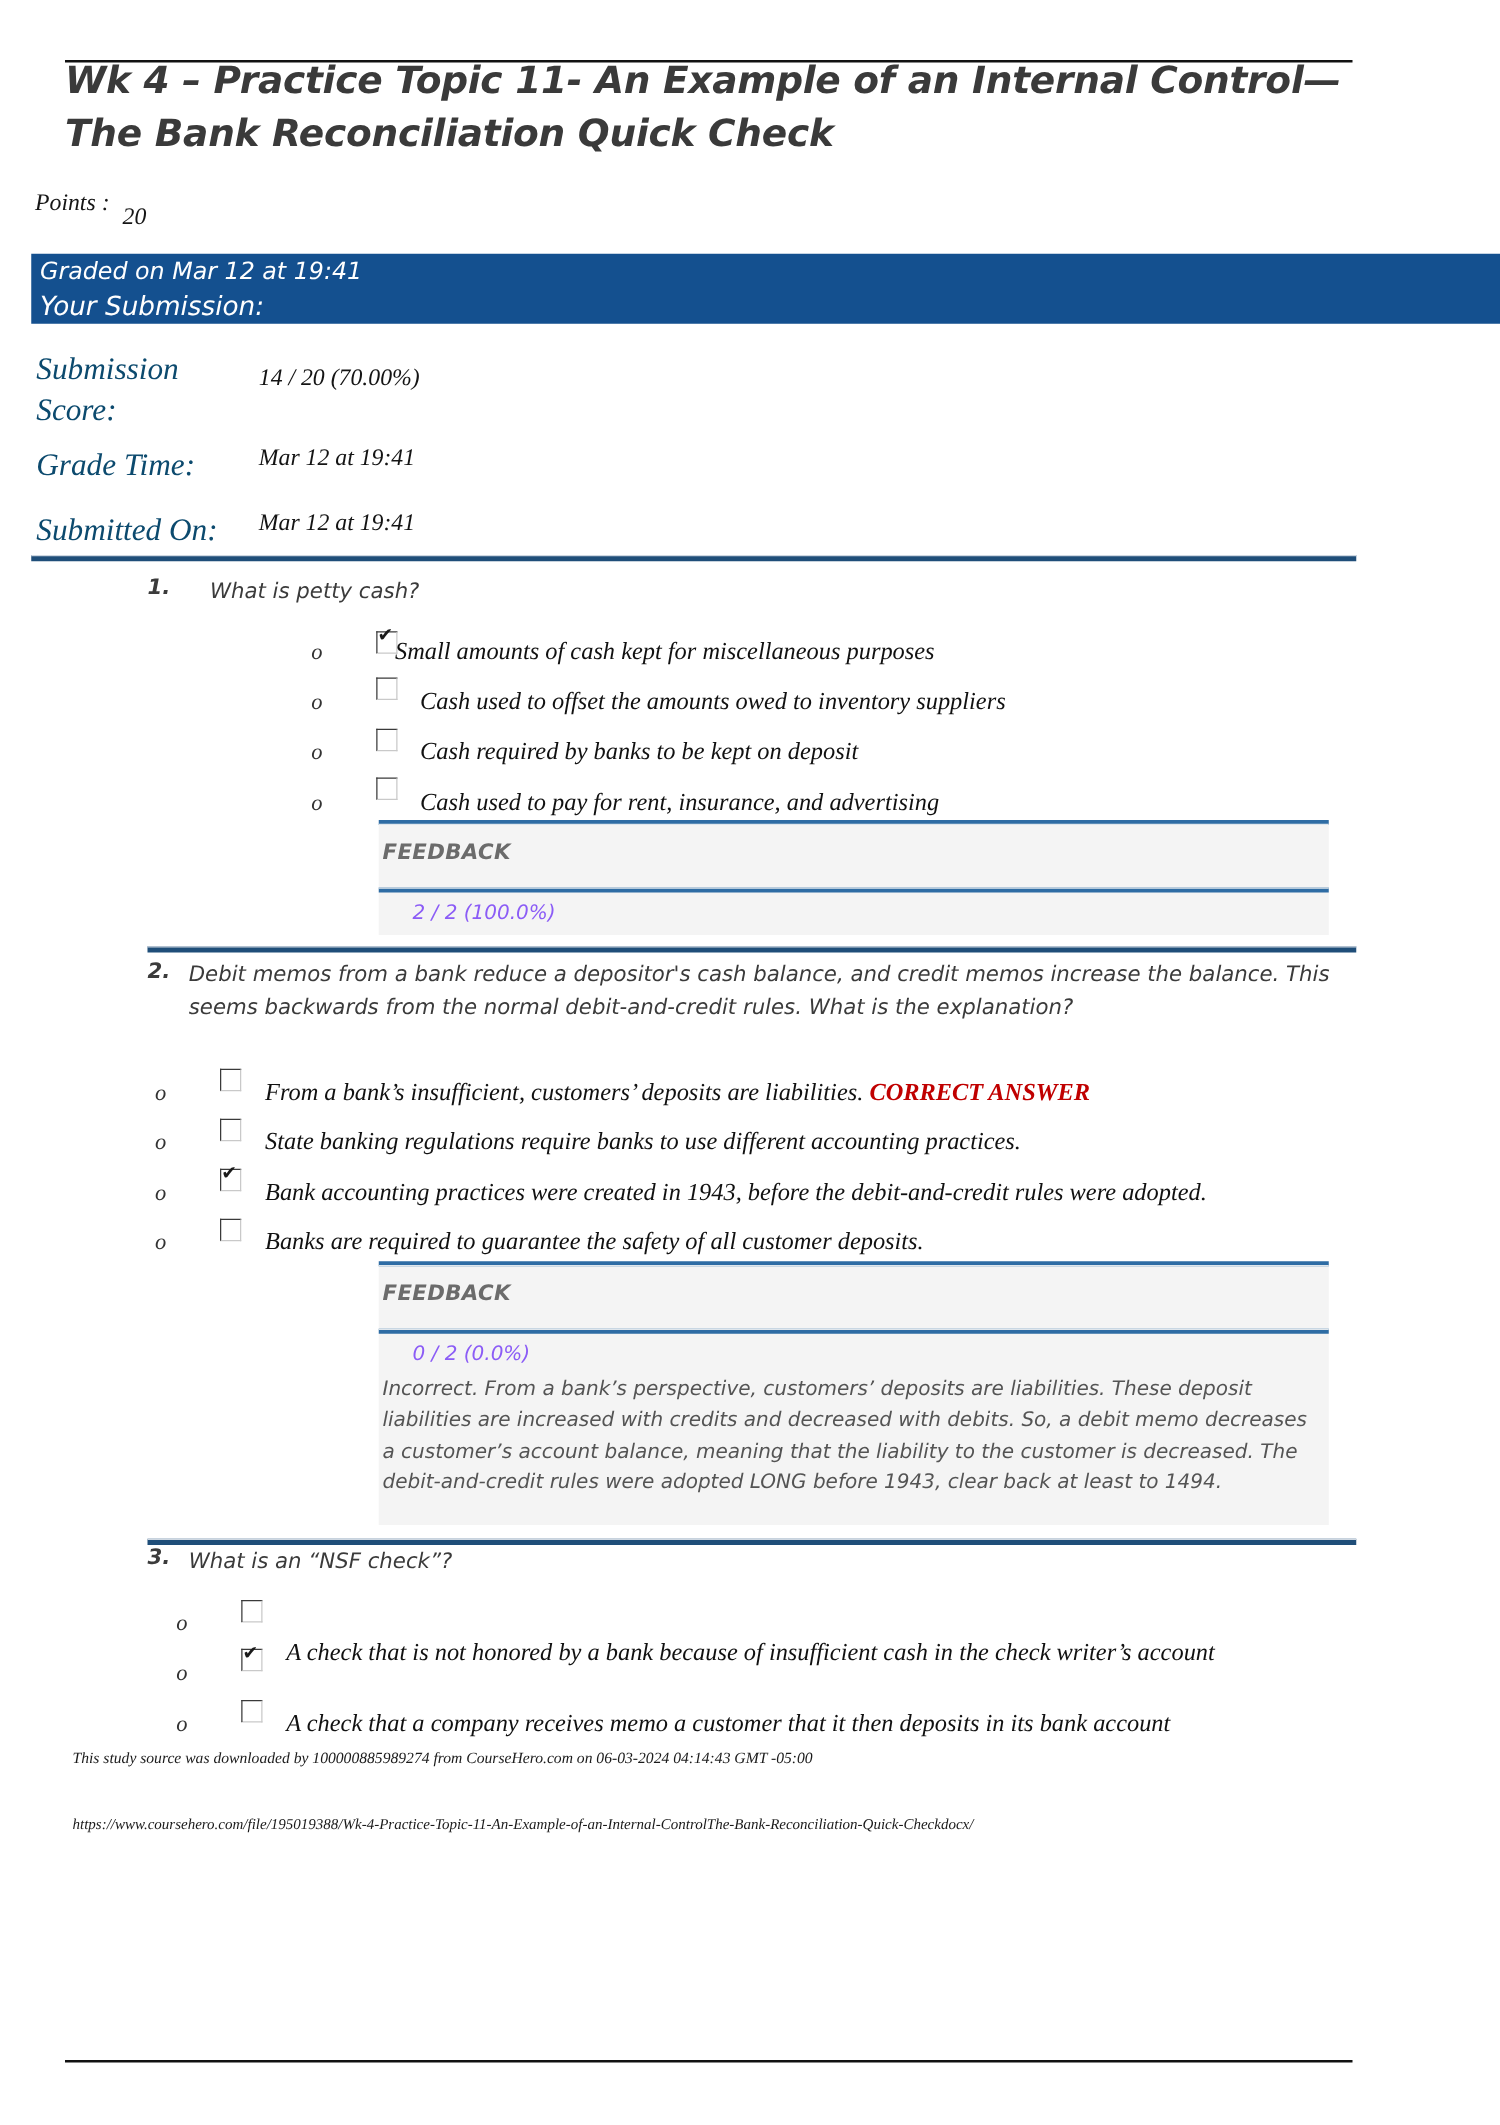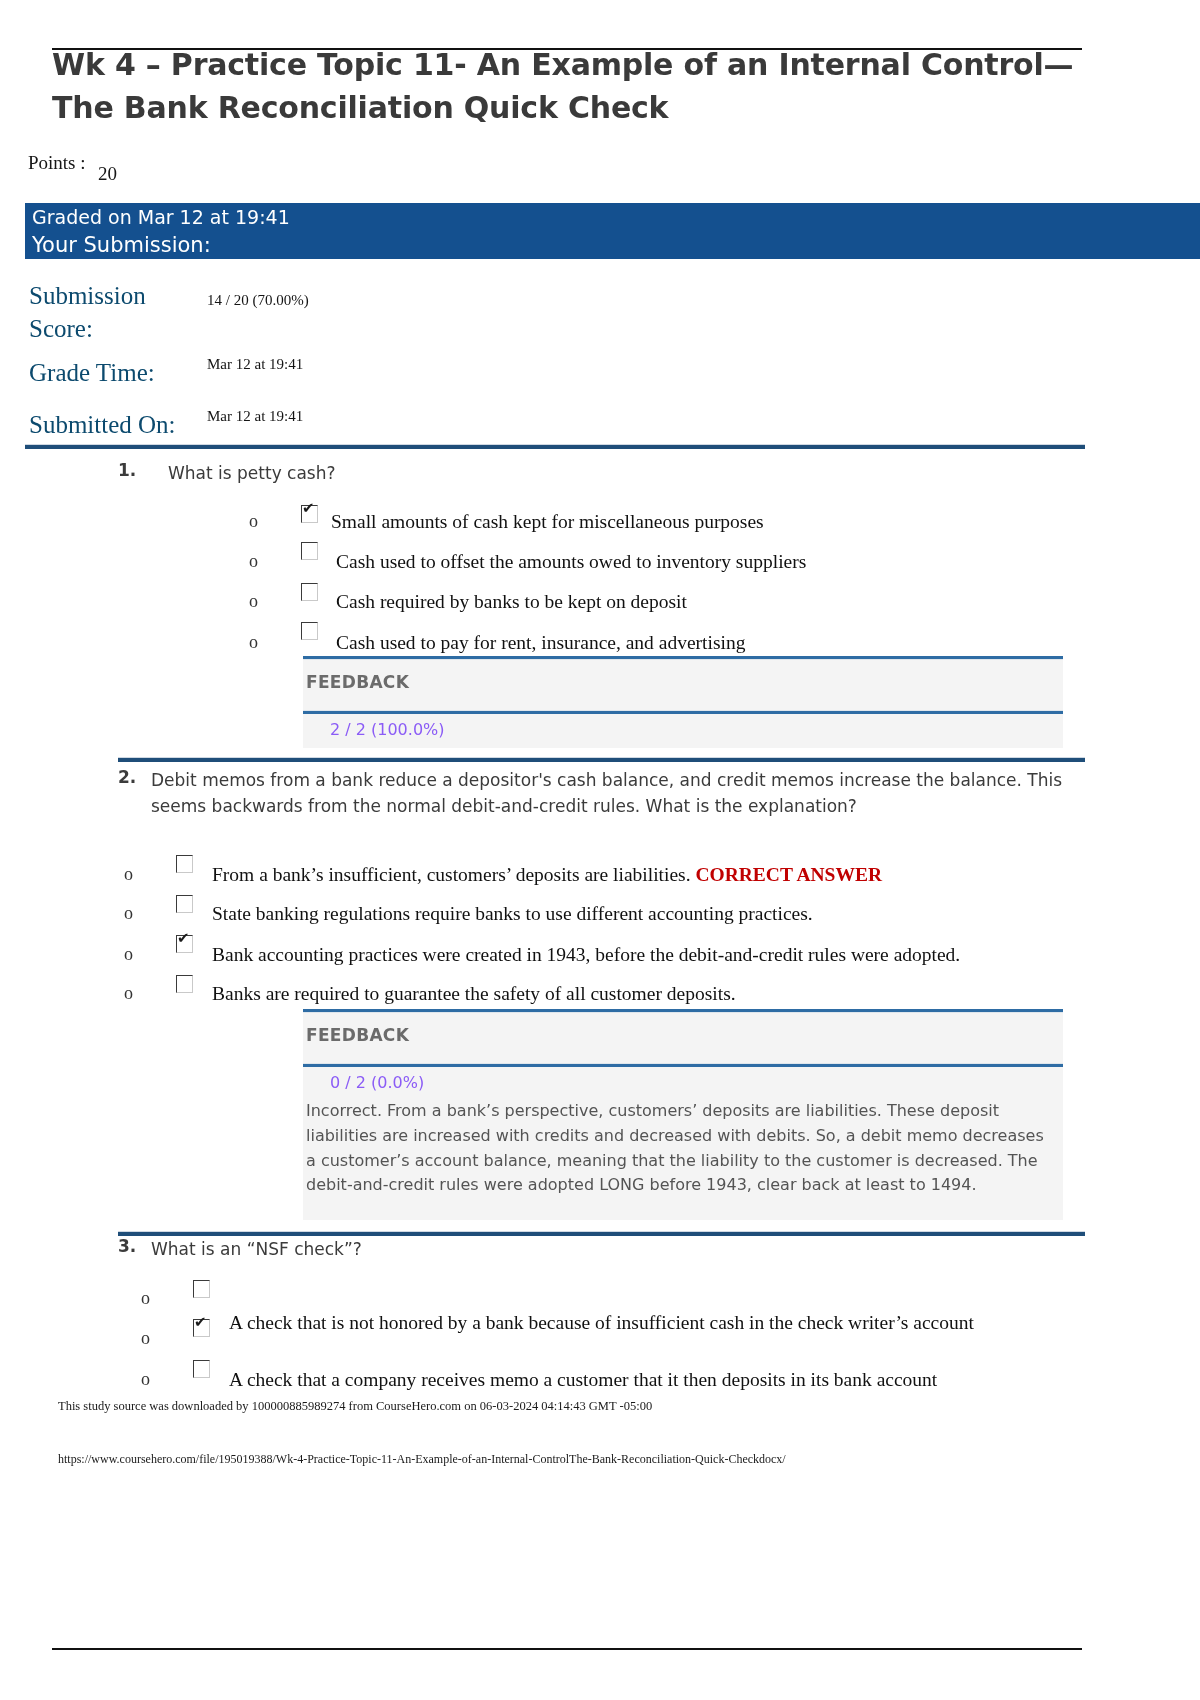--- a/index.html
+++ b/index.html
@@ -14,20 +14,21 @@
     overflow: hidden;
     font-family: "Liberation Serif", serif;
     color: #1a1a1a;
   }
 
   .page {
     position: relative;
     width: 1200px;
     height: 1700px;
     box-sizing: border-box;
+    font-style: italic;
   }
 
   
   .title-rule {
     position: absolute;
     left: 52px;
     top: 48px;
     width: 1030px;
     height: 2px;
     background: #111;
@@ -94,21 +95,21 @@
     position: absolute;
     left: 29px;
     font-size: 25px;
     color: #0c4a6e;
     line-height: 1.32;
     width: 170px;
   }
   .meta-value {
     position: absolute;
     left: 207px;
-    font-size: 15px;
+    font-size: 19px;
     color: #141414;
   }
   .m1l { top: 279px; }
   .m1v { top: 292px; }
   .m2l { top: 356px; }
   .m2v { top: 356px; }
   .m3l { top: 408px; }
   .m3v { top: 408px; }
 
   
@@ -264,21 +265,21 @@
 
   <div class="meta-label m3l">Submitted On:</div>
   <div class="meta-value m3v">Mar 12 at 19:41</div>
 
   <div class="q-sep sep1"></div>
   <div class="q-num" style="left:118px; top:460px;">1.</div>
   <div class="q-text" style="left:168px; top:460px; width:930px;">What is petty cash?</div>
 
   <div class="opt-bullet" style="left:249px; top:511px;">o</div>
   <div class="opt-box checked" style="left:301px; top:505px;"></div>
-  <div class="opt-text" style="left:331px; top:511px;">Small amounts of cash kept for miscellaneous purposes</div>
+  <div class="opt-text" style="left:316px; top:511px;">Small amounts of cash kept for miscellaneous purposes</div>
 
   <div class="opt-bullet" style="left:249px; top:551px;">o</div>
   <div class="opt-box" style="left:301px; top:542px;"></div>
   <div class="opt-text" style="left:336px; top:551px;">Cash used to offset the amounts owed to inventory suppliers</div>
 
   <div class="opt-bullet" style="left:249px; top:591px;">o</div>
   <div class="opt-box" style="left:301px; top:583px;"></div>
   <div class="opt-text" style="left:336px; top:591px;">Cash required by banks to be kept on deposit</div>
 
   <div class="opt-bullet" style="left:249px; top:632px;">o</div>

